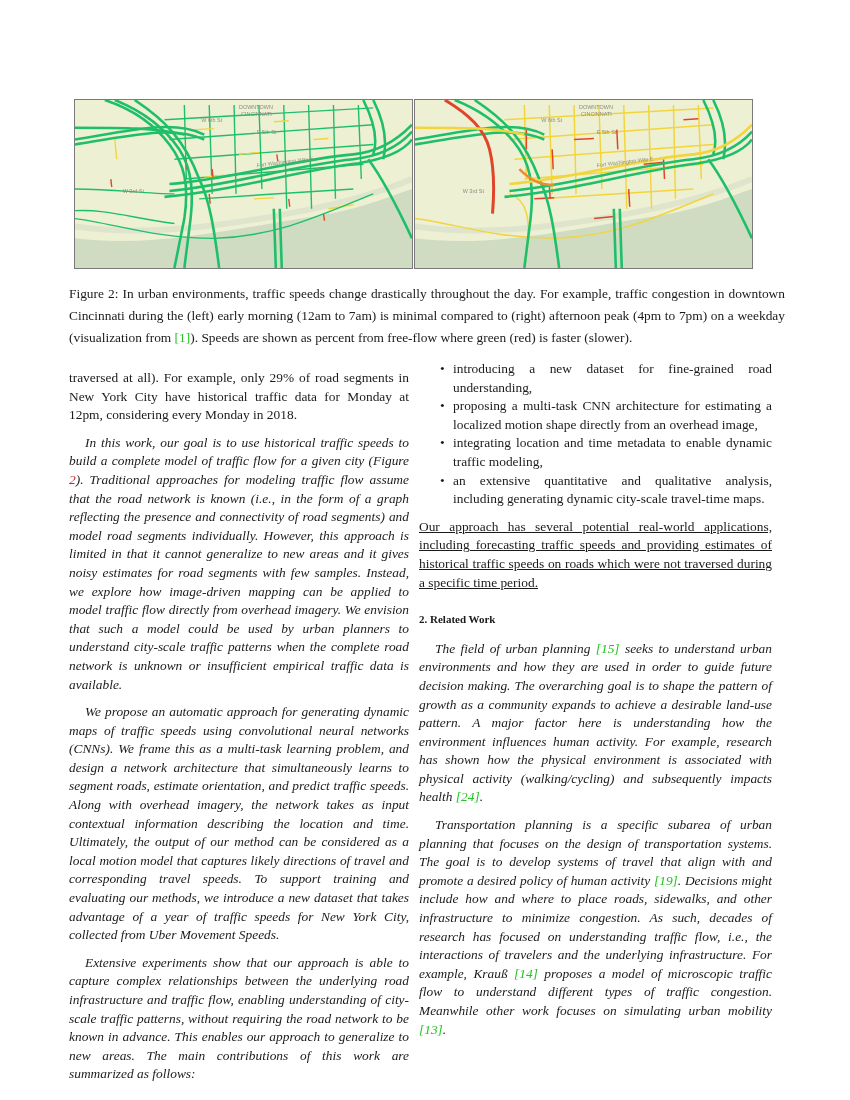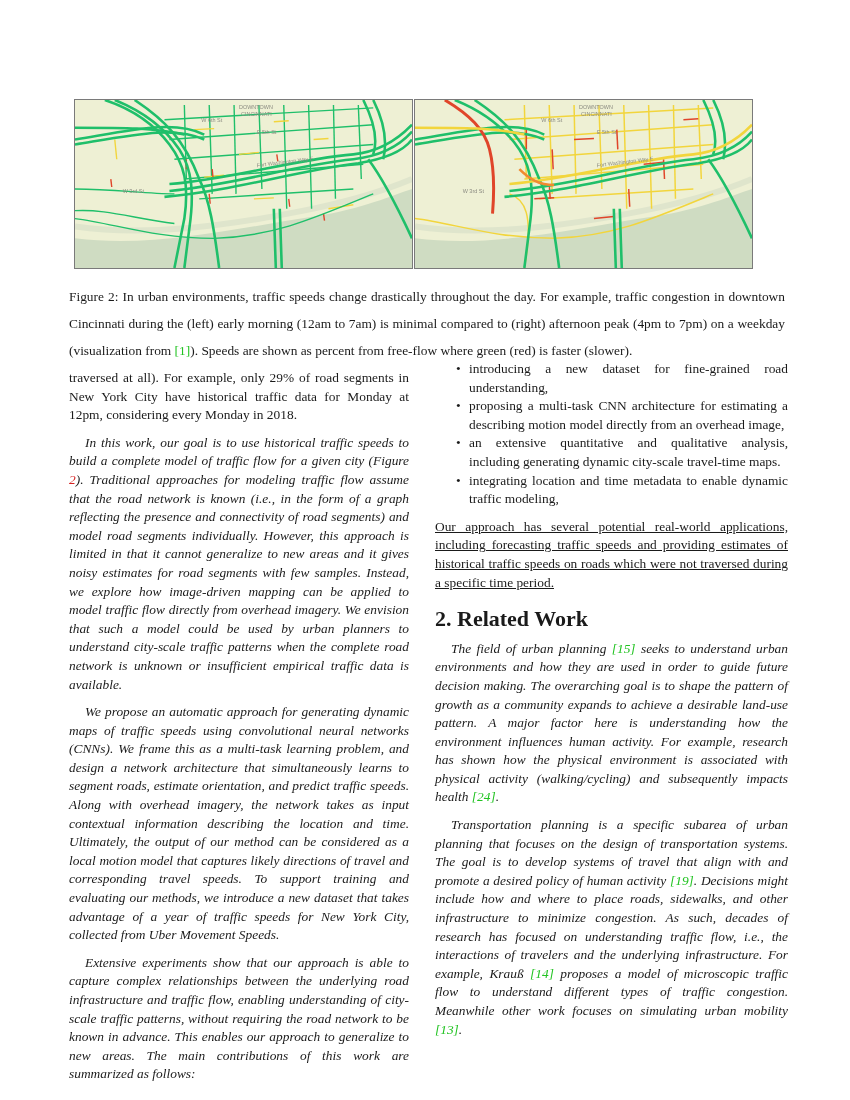--- a/index.html
+++ b/index.html
@@ -4,33 +4,33 @@
 <style>
   html, body { margin:0; padding:0; background:#ffffff; }
   body { width:850px; height:1100px; position:relative; overflow:hidden;
          font-family:"Liberation Serif","DejaVu Serif",serif; color:#1a1a1a; }
   .fig { position:absolute; top:99px; height:170px; border:1px solid #7a7a7a;
          box-sizing:border-box; overflow:hidden; background:#eef0d4; }
   .fig.left { left:74px; width:339px; }
   .fig.right { left:414px; width:339px; }
   .fig svg { display:block; width:100%; height:100%; }
   .caption { position:absolute; left:69px; top:283px; width:716px;
-             font-size:13.4px; line-height:27px; text-align:justify;font-family:Liberation Serif, serif; }
+             font-size:13.4px; line-height:22px; text-align:justify;font-family:Liberation Serif, serif; }
   .col { position:absolute; top:360px; width:340px; font-size:13.4px;
          line-height:18.6px; text-align:justify; }
   .col.l { left:69px; }
-  .col.r { left:448px; }
+  .col.r { left:432px; }
   p { margin:9px 0 8px 0; text-indent:0; }
   p.ind { text-indent:16px;font-style:italic; }
   p.noind { text-indent:0; }
   ul { margin:0 0 0 0; padding:0 0 0 21px; list-style:none; }
   ul li { position:relative; margin:0 0 0 0; }
   ul li::before { content:"\2022"; position:absolute; left:-13px; top:0; }
   h2 { font-family:"Liberation Serif","DejaVu Serif",serif; font-weight:bold;
-       font-size:22px; margin:18px 0 11px -1px; }
+       font-size:11px; margin:18px 0 11px -1px; }
   .cite { color:#22c322; }
   .ref { color:#d62020; }
 </style>
 </head>
 <body>
 
 <div class="fig left">
   <svg viewBox="0 0 339 170" preserveAspectRatio="none">
     <rect x="0" y="0" width="339" height="170" fill="#eef0d4"></rect>
     <path d="M0,140 C80,150 160,130 240,118 C290,110 320,96 339,90 L339,170 L0,170 Z" fill="#cfdcc2"></path>
@@ -179,21 +179,21 @@
 <div class="col l">
   <p class="noind">traversed at all). For example, only 29% of road segments in New York City have historical traffic data for Monday at 12pm, considering every Monday in 2018.</p>
   <p class="ind"><span>In this work, our goal is to use historical traffic speeds to build a complete model of traffic flow for a given city (Figure </span><a class="ref">2</a><span>). Traditional approaches for modeling traffic flow assume that the road network is known (i.e., in the form of a graph reflecting the presence and connectivity of road segments) and model road segments individually. However, this approach is limited in that it cannot generalize to new areas and it gives noisy estimates for road segments with few samples. Instead, we explore how image-driven mapping can be applied to model traffic flow directly from overhead imagery. We envision that such a model could be used by urban planners to understand city-scale traffic patterns when the complete road network is unknown or insufficient empirical traffic data is available.</span></p>
   <p class="ind">We propose an automatic approach for generating dynamic maps of traffic speeds using convolutional neural networks (CNNs). We frame this as a multi-task learning problem, and design a network architecture that simultaneously learns to segment roads, estimate orientation, and predict traffic speeds. Along with overhead imagery, the network takes as input contextual information describing the location and time. Ultimately, the output of our method can be considered as a local motion model that captures likely directions of travel and corresponding travel speeds. To support training and evaluating our methods, we introduce a new dataset that takes advantage of a year of traffic speeds for New York City, collected from Uber Movement Speeds.</p>
   <p class="ind">Extensive experiments show that our approach is able to capture complex relationships between the underlying road infrastructure and traffic flow, enabling understanding of city-scale traffic patterns, without requiring the road network to be known in advance. This enables our approach to generalize to new areas. The main contributions of this work are summarized as follows:</p>
 </div>
 
 <div class="col r">
   <ul>
     <li>introducing a new dataset for fine-grained road understanding,</li>
-    <li>proposing a multi-task CNN architecture for estimating a describing motion model directly from an overhead image,</li>
+    <li>proposing a multi-task CNN architecture for estimating a localized motion shape directly from an overhead image,</li>
+    <li>integrating location and time metadata to enable dynamic traffic modeling,</li>
     <li>an extensive quantitative and qualitative analysis, including generating dynamic city-scale travel-time maps.</li>
-    <li>integrating location and time metadata to enable dynamic traffic modeling,</li>
   </ul>
   <p class="noind" style="margin-left:-13px;text-decoration:underline;">Our approach has several potential real-world applications, including forecasting traffic speeds and providing estimates of historical traffic speeds on roads which were not traversed during a specific time period.</p>
   <h2 style="margin-left:-13px;">2. Related Work</h2>
   <p class="ind" style="margin-left:-13px;"><span>The field of urban planning </span><a class="cite">[15]</a><span> seeks to understand urban environments and how they are used in order to guide future decision making. The overarching goal is to shape the pattern of growth as a community expands to achieve a desirable land-use pattern. A major factor here is understanding how the environment influences human activity. For example, research has shown how the physical environment is associated with physical activity (walking/cycling) and subsequently impacts health </span><a class="cite">[24]</a><span>.</span></p>
   <p class="ind" style="margin-left:-13px;"><span>Transportation planning is a specific subarea of urban planning that focuses on the design of transportation systems. The goal is to develop systems of travel that align with and promote a desired policy of human activity </span><a class="cite">[19]</a><span>. Decisions might include how and where to place roads, sidewalks, and other infrastructure to minimize congestion. As such, decades of research has focused on understanding traffic flow, i.e., the interactions of travelers and the underlying infrastructure. For example, Krauß </span><a class="cite">[14]</a><span> proposes a model of microscopic traffic flow to understand different types of traffic congestion. Meanwhile other work focuses on simulating urban mobility </span><a class="cite">[13]</a><span>.</span></p>
 </div>
 
 </body></html>

